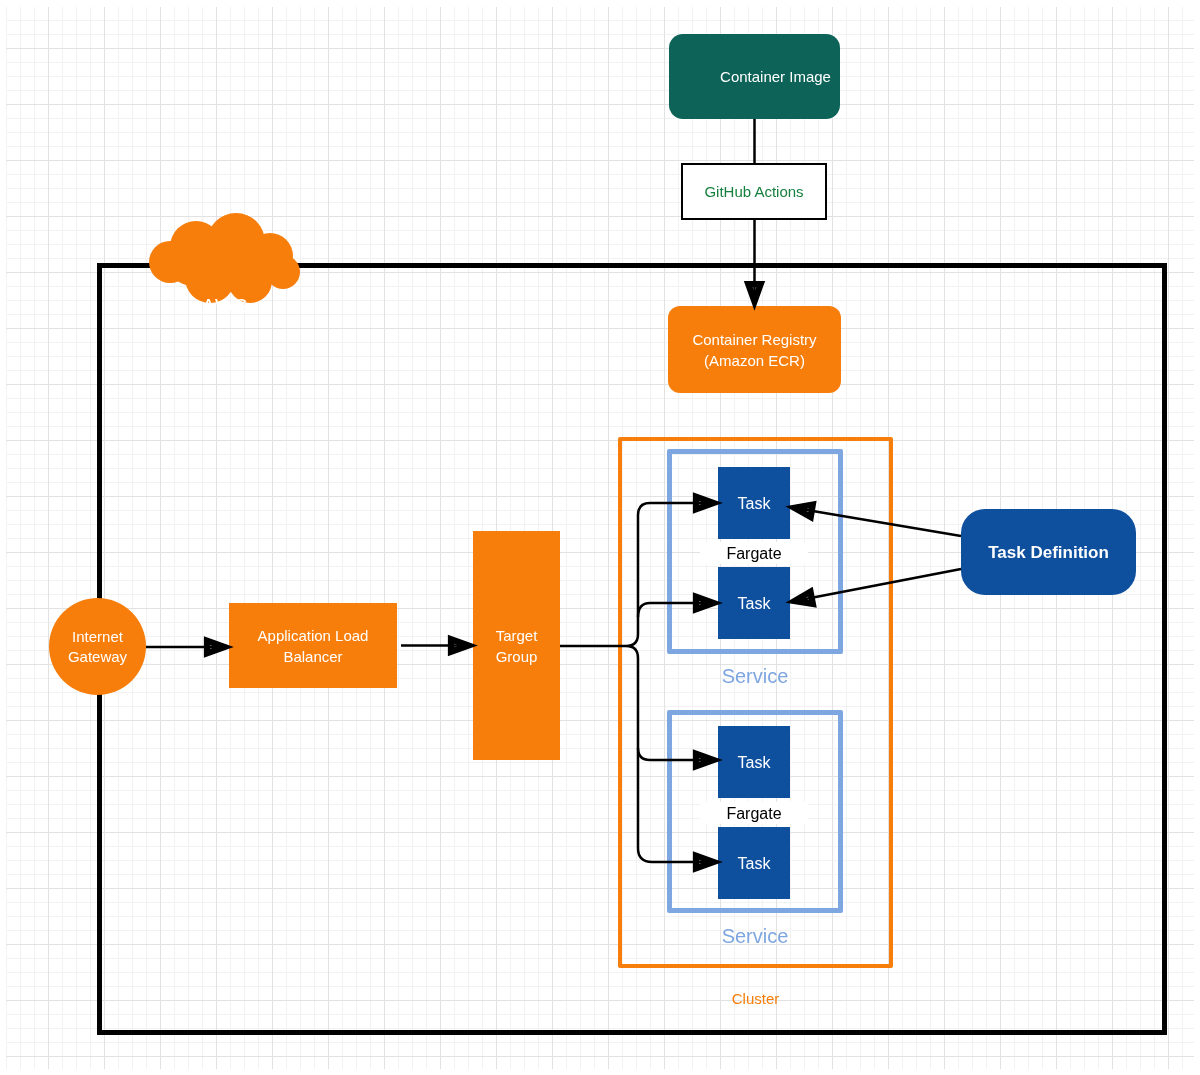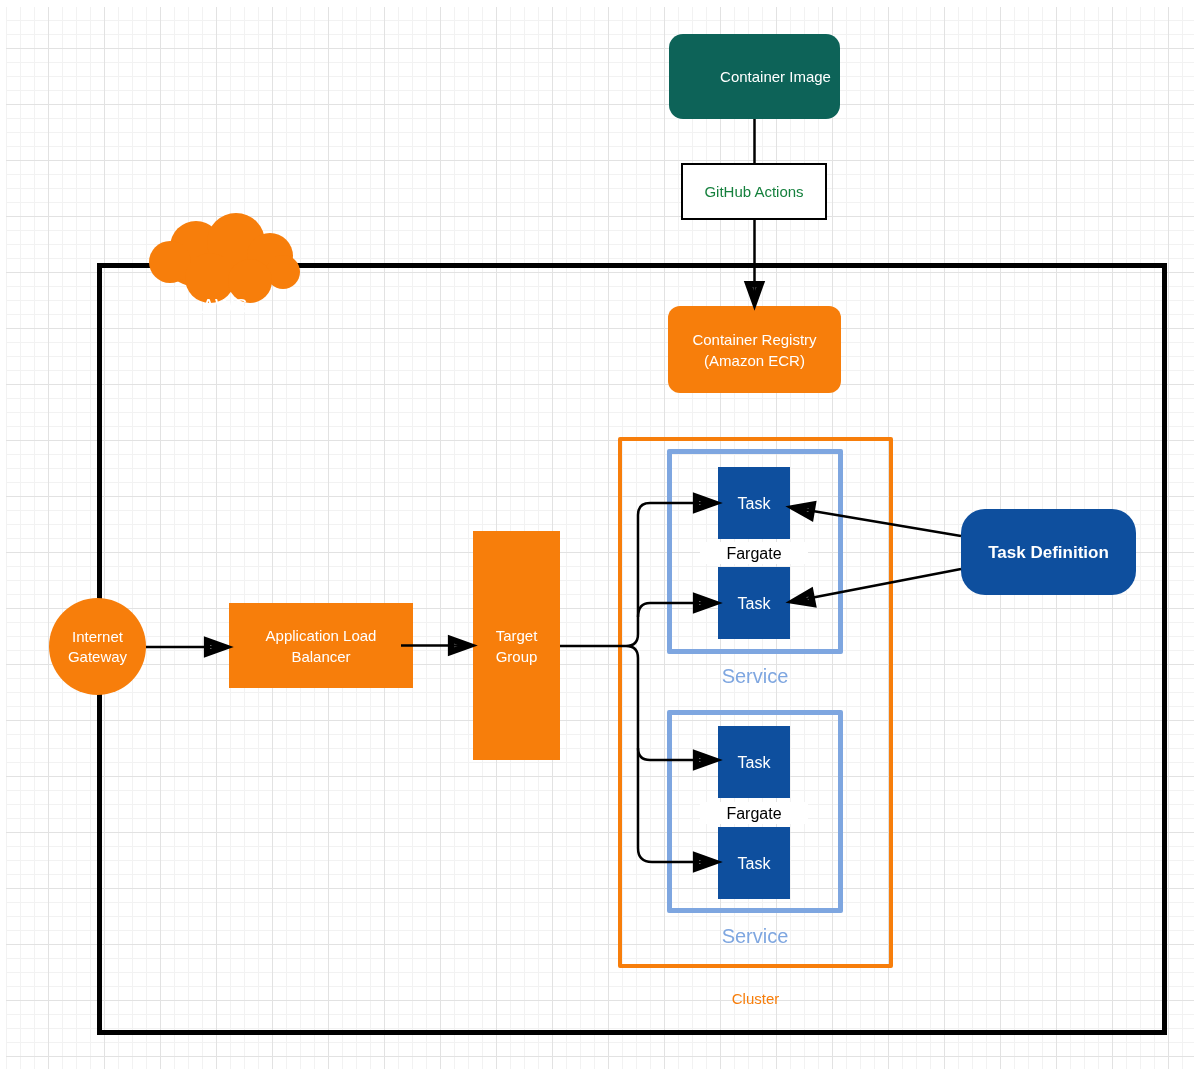--- a/index.html
+++ b/index.html
@@ -42,21 +42,21 @@
   }
   #container-registry{
     left:668px; top:306px; width:173px; height:87px;
     background:var(--orange); border-radius:12px; padding:0 14px; z-index:3;
   }
   #internet-gateway{
     left:49px; top:598px; width:97px; height:97px;
     background:var(--orange); border-radius:50%; line-height:20px; z-index:3;
   }
   #load-balancer{
-    left:229px; top:603px; width:184px; height:85px;
+    left:229px; top:603px; width:168px; height:85px;
     background:var(--orange); padding:0 18px; z-index:3;
   }
   #target-group{
     left:473px; top:531px; width:87px; height:229px;
     background:var(--orange); z-index:3;
   }
   #cluster{
     left:618px; top:437px; width:275px; height:531px;
     border:4px solid var(--orange); border-radius:2px; z-index:2;
   }

